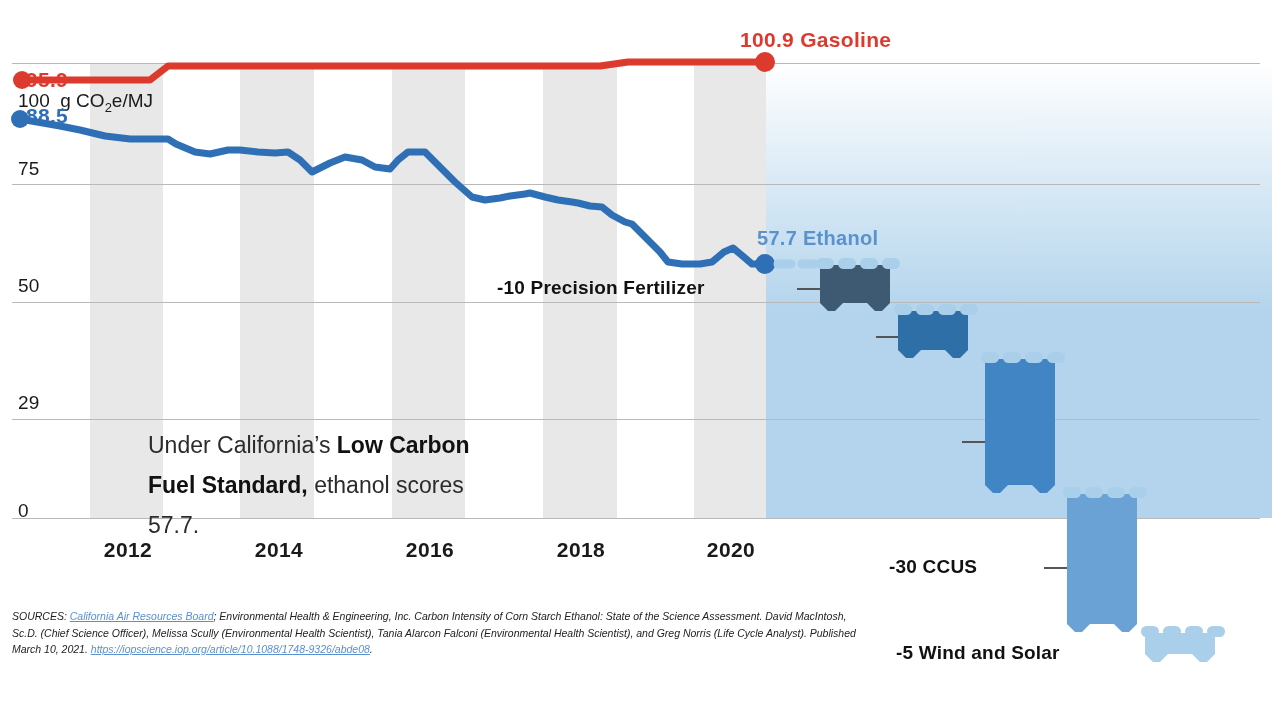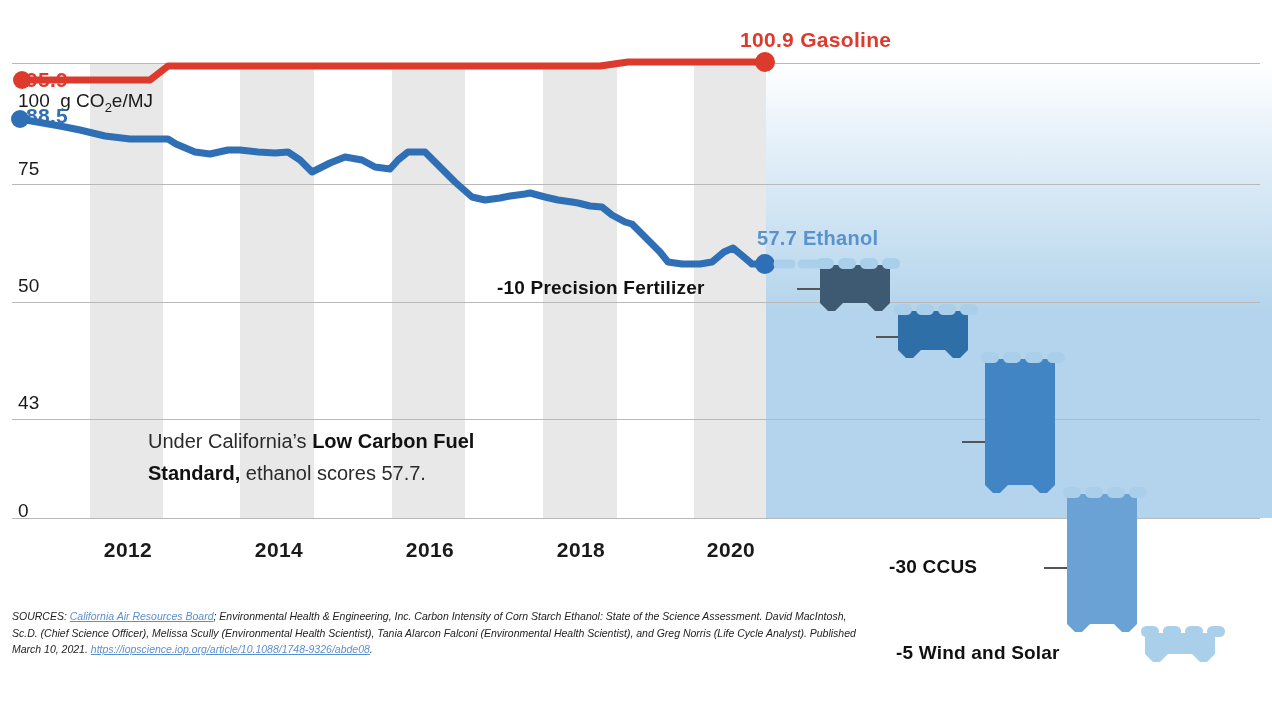--- a/index.html
+++ b/index.html
@@ -27,21 +27,21 @@
   svg.series{position:absolute;left:0;top:0;width:1272px;height:702px;overflow:visible;}
 
   .endlabel{position:absolute;font-weight:bold;white-space:nowrap;}
   .lab-gasoline{top:28px;left:740px;font-size:21px;color:#dd3a2e;letter-spacing:.3px;}
   .lab-959{top:68px;left:26px;font-size:21px;color:#dd3a2e;letter-spacing:.3px;}
   .lab-885{top:104px;left:26px;font-size:21px;color:#2f6fb5;letter-spacing:.3px;text-align:right;}
   .lab-ethanol{top:227px;left:757px;font-size:20px;color:#5a92cd;letter-spacing:.3px;}
 
   
   .note{position:absolute;left:148px;top:245px;width:360px;font-size:17.5px;line-height:30px;color:#2b2b2b;}
-  .note2{position:absolute;left:148px;top:425px;width:330px;font-size:20px;line-height:32px;color:#2b2b2b;}
+  .note2{position:absolute;left:148px;top:425px;width:330px;font-size:23px;line-height:40px;color:#2b2b2b;}
   .note b,.note2 b{font-weight:bold;color:#111;}
 
   
   .brick{position:absolute;}
   .stud{position:absolute;height:11px;border-radius:6px;background:#a9cfea;}
   .brick-label{position:absolute;font-size:19px;font-weight:bold;color:#111;white-space:nowrap;
      text-align:left;letter-spacing:.2px;}
   .leader{position:absolute;height:2px;background:#555;}
 
   
@@ -67,21 +67,21 @@
     <div class="gridline" style="top:302px;"></div>
     <div class="gridline" style="top:419px;"></div>
     <div class="xaxis-line"></div>
 
     <div class="axis-caption">
       <span>100</span>
       <span>&nbsp;</span><span>g CO</span><sub>2</sub><span>e/MJ</span>
     </div>
     <div class="ylabel" style="top:158px;">75</div>
     <div class="ylabel" style="top:275px;">50</div>
-    <div class="ylabel" style="top:392px;">43</div>
+    <div class="ylabel" style="top:392px;">29</div>
     <div class="ylabel" style="top:500px;">0</div>
 
     <div class="xlabel" style="left:128px;">2012</div>
     <div class="xlabel" style="left:279px;">2014</div>
     <div class="xlabel" style="left:430px;">2016</div>
     <div class="xlabel" style="left:581px;">2018</div>
     <div class="xlabel" style="left:731px;">2020</div>
 
     <svg class="series" viewBox="0 0 1272 702">
 

